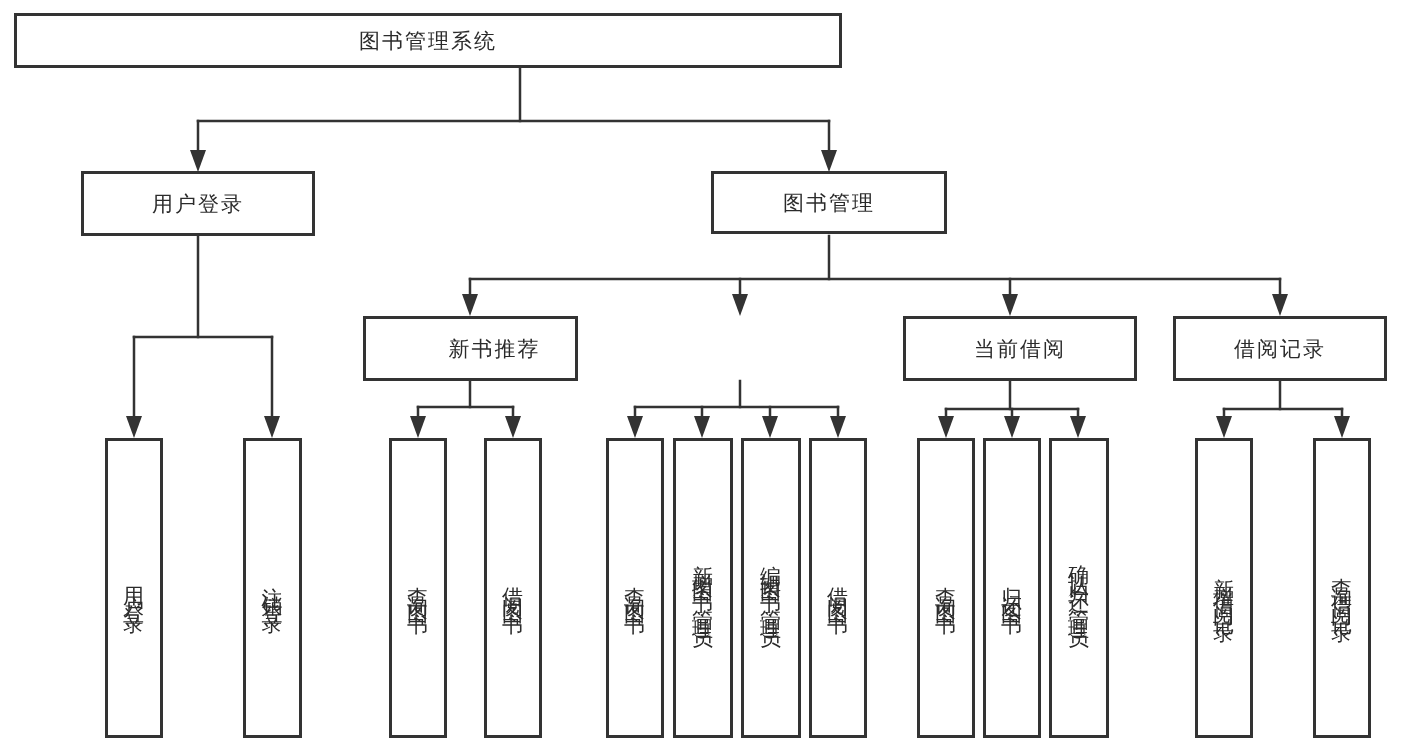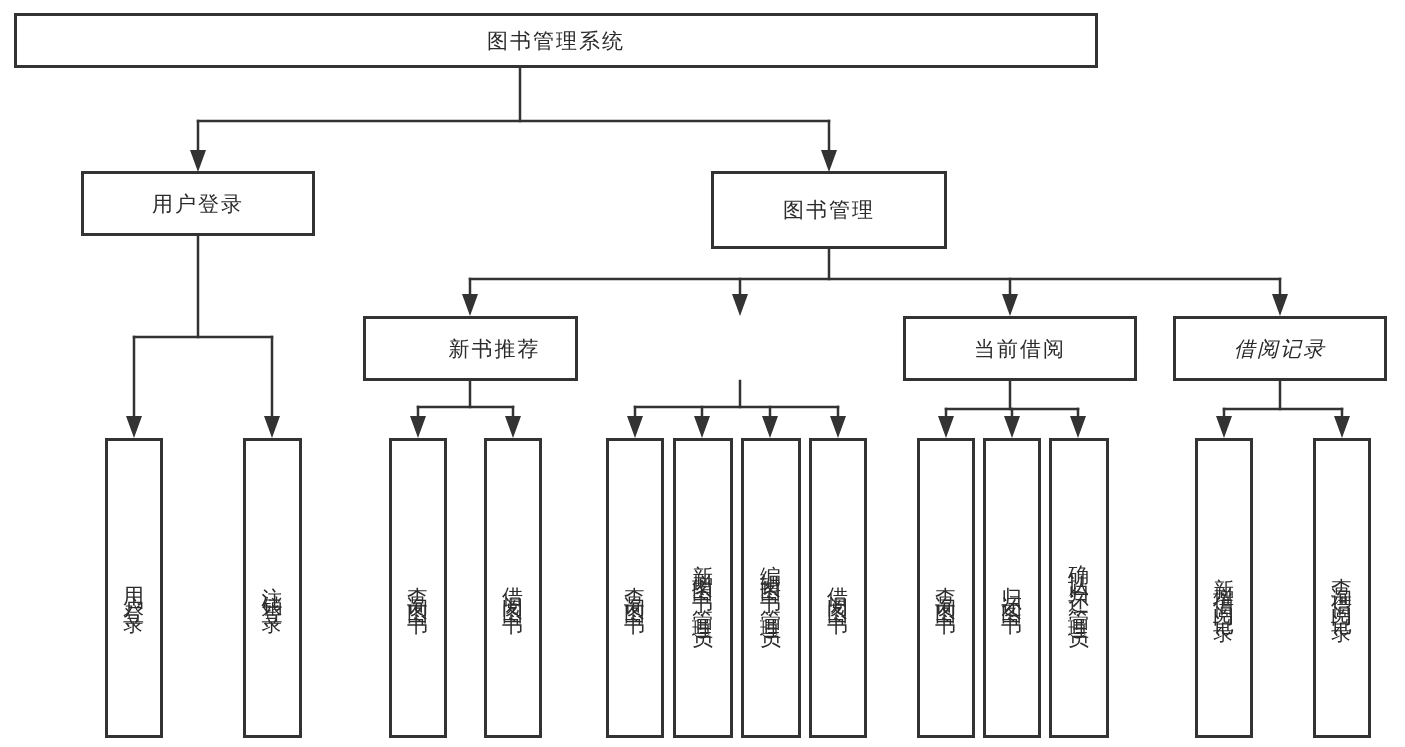--- a/index.html
+++ b/index.html
@@ -100,38 +100,38 @@
     <polygon points="1070,416 1086,416 1078,438" stroke="none"></polygon>
 
     <line x1="1280" y1="381" x2="1280" y2="409"></line>
     <line x1="1224" y1="409" x2="1342" y2="409"></line>
     <line x1="1224" y1="409" x2="1224" y2="418"></line>
     <polygon points="1216,416 1232,416 1224,438" stroke="none"></polygon>
     <line x1="1342" y1="409" x2="1342" y2="418"></line>
     <polygon points="1334,416 1350,416 1342,438" stroke="none"></polygon>
   </svg>
 
-  <div class="node h" style="left:14px;top:13px;width:1084px;height:55px;">
+  <div class="node h" style="left:14px;top:13px;width:828px;height:55px;">
     <span>图书管理系统</span>
   </div>
 
   <div class="node h" style="left:81px;top:171px;width:234px;height:65px;">
     <span>用户登录</span>
   </div>
-  <div class="node h" style="left:711px;top:171px;width:236px;height:78px;">
+  <div class="node h" style="left:711px;top:171px;width:236px;height:63px;">
     <span>图书管理</span>
   </div>
 
   <div class="node h" style="left:363px;top:316px;width:215px;height:65px;padding-left:48px;">
     <span>新书推荐</span>
   </div>
   <div class="node h" style="left:903px;top:316px;width:234px;height:65px;">
     <span>当前借阅</span>
   </div>
-  <div class="node h" style="left:1173px;top:316px;width:214px;height:65px;font-style:italic;">
+  <div class="node h" style="left:1173px;top:316px;width:214px;height:65px;">
     <span>借阅记录</span>
   </div>
 
   <div class="node v" style="left:105px;top:438px;width:58px;height:300px;">
     <span>用户登录</span>
   </div>
   <div class="node v" style="left:243px;top:438px;width:59px;height:300px;">
     <span>注销登录</span>
   </div>
 

